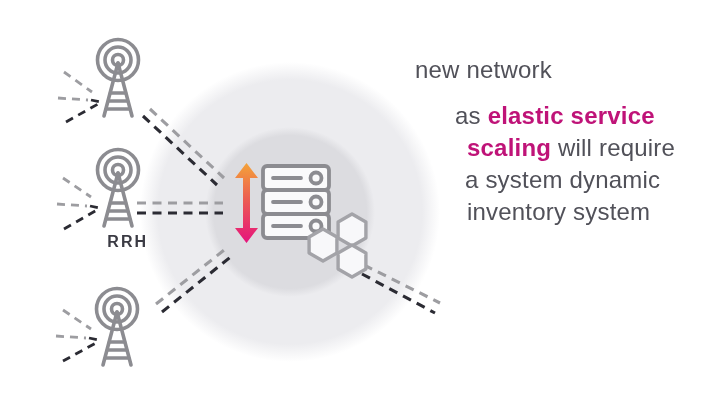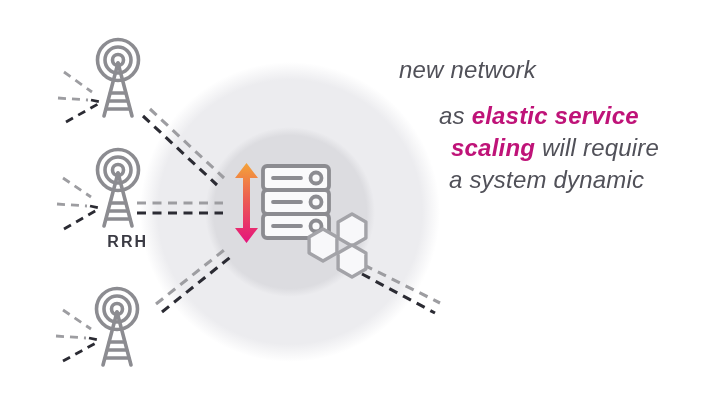--- a/index.html
+++ b/index.html
@@ -47,24 +47,23 @@
   #agrad stop.s-mid{stop-color:var(--arrow-gradient-mid);}
   #agrad stop.s-bot{stop-color:var(--arrow-gradient-bottom);}
 
   
   .label{position:absolute; color:var(--label-dark); font-weight:bold; text-align:right;}
   .label.rrh{left:84px; top:233px; width:64px; font-size:16px; letter-spacing:2px;}
   .label.vbbu{left:240px; top:253px; width:80px; font-size:17px; letter-spacing:1.5px;}
 
   
   .caption{
-    position:absolute; left:394px; top:54px; width:290px;
+    position:absolute; left:410px; top:54px; width:290px;
     color:var(--text-dark); font-size:24px; line-height:32px; letter-spacing:0.2px;
     white-space:nowrap;
-    font-style:italic;
   }
   .cap-line{display:block;}
   .cap-line.i1{margin-left:5px;}
   .cap-line.i2{margin-left:33px;}
   .cap-line.i3{margin-left:45px;margin-top:14px;}
   .cap-line.i4{margin-left:57px;}
   .cap-line.i5{margin-left:55px;}
   .cap-line.i6{margin-left:57px;}
   .hl{color:var(--highlight-magenta); font-weight:bold;}
 </style>
@@ -158,15 +157,16 @@
     </g>
   </svg>
 
   <div class="label rrh">RRH</div>
 
   <div class="caption">
     <span class="cap-line i1">new network</span>
     <span class="cap-line i3"><span>as </span><span class="hl">elastic service</span></span>
     <span class="cap-line i4"><span class="hl">scaling</span><span> will require</span></span>
     <span class="cap-line i5">a system dynamic</span>
+    <span class="cap-line i6">inventory system</span>
   </div>
 
 </div>
 
 </body></html>

